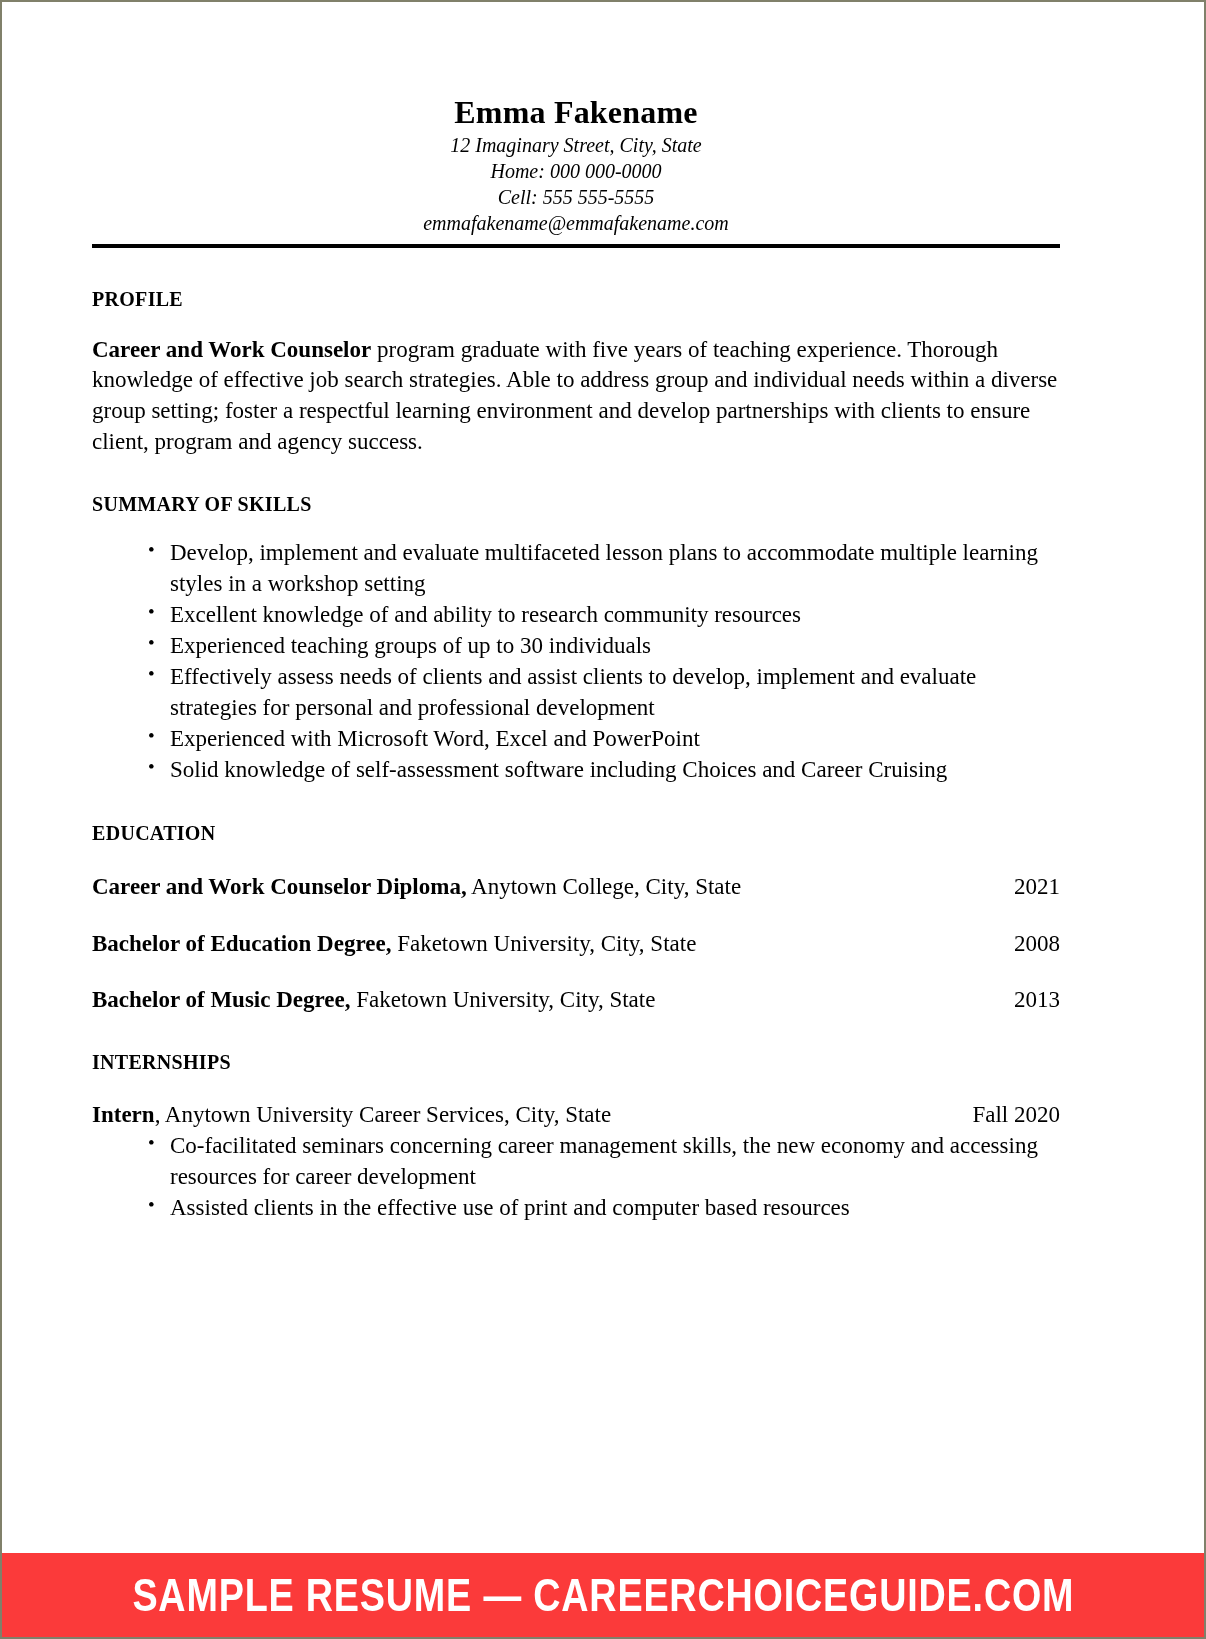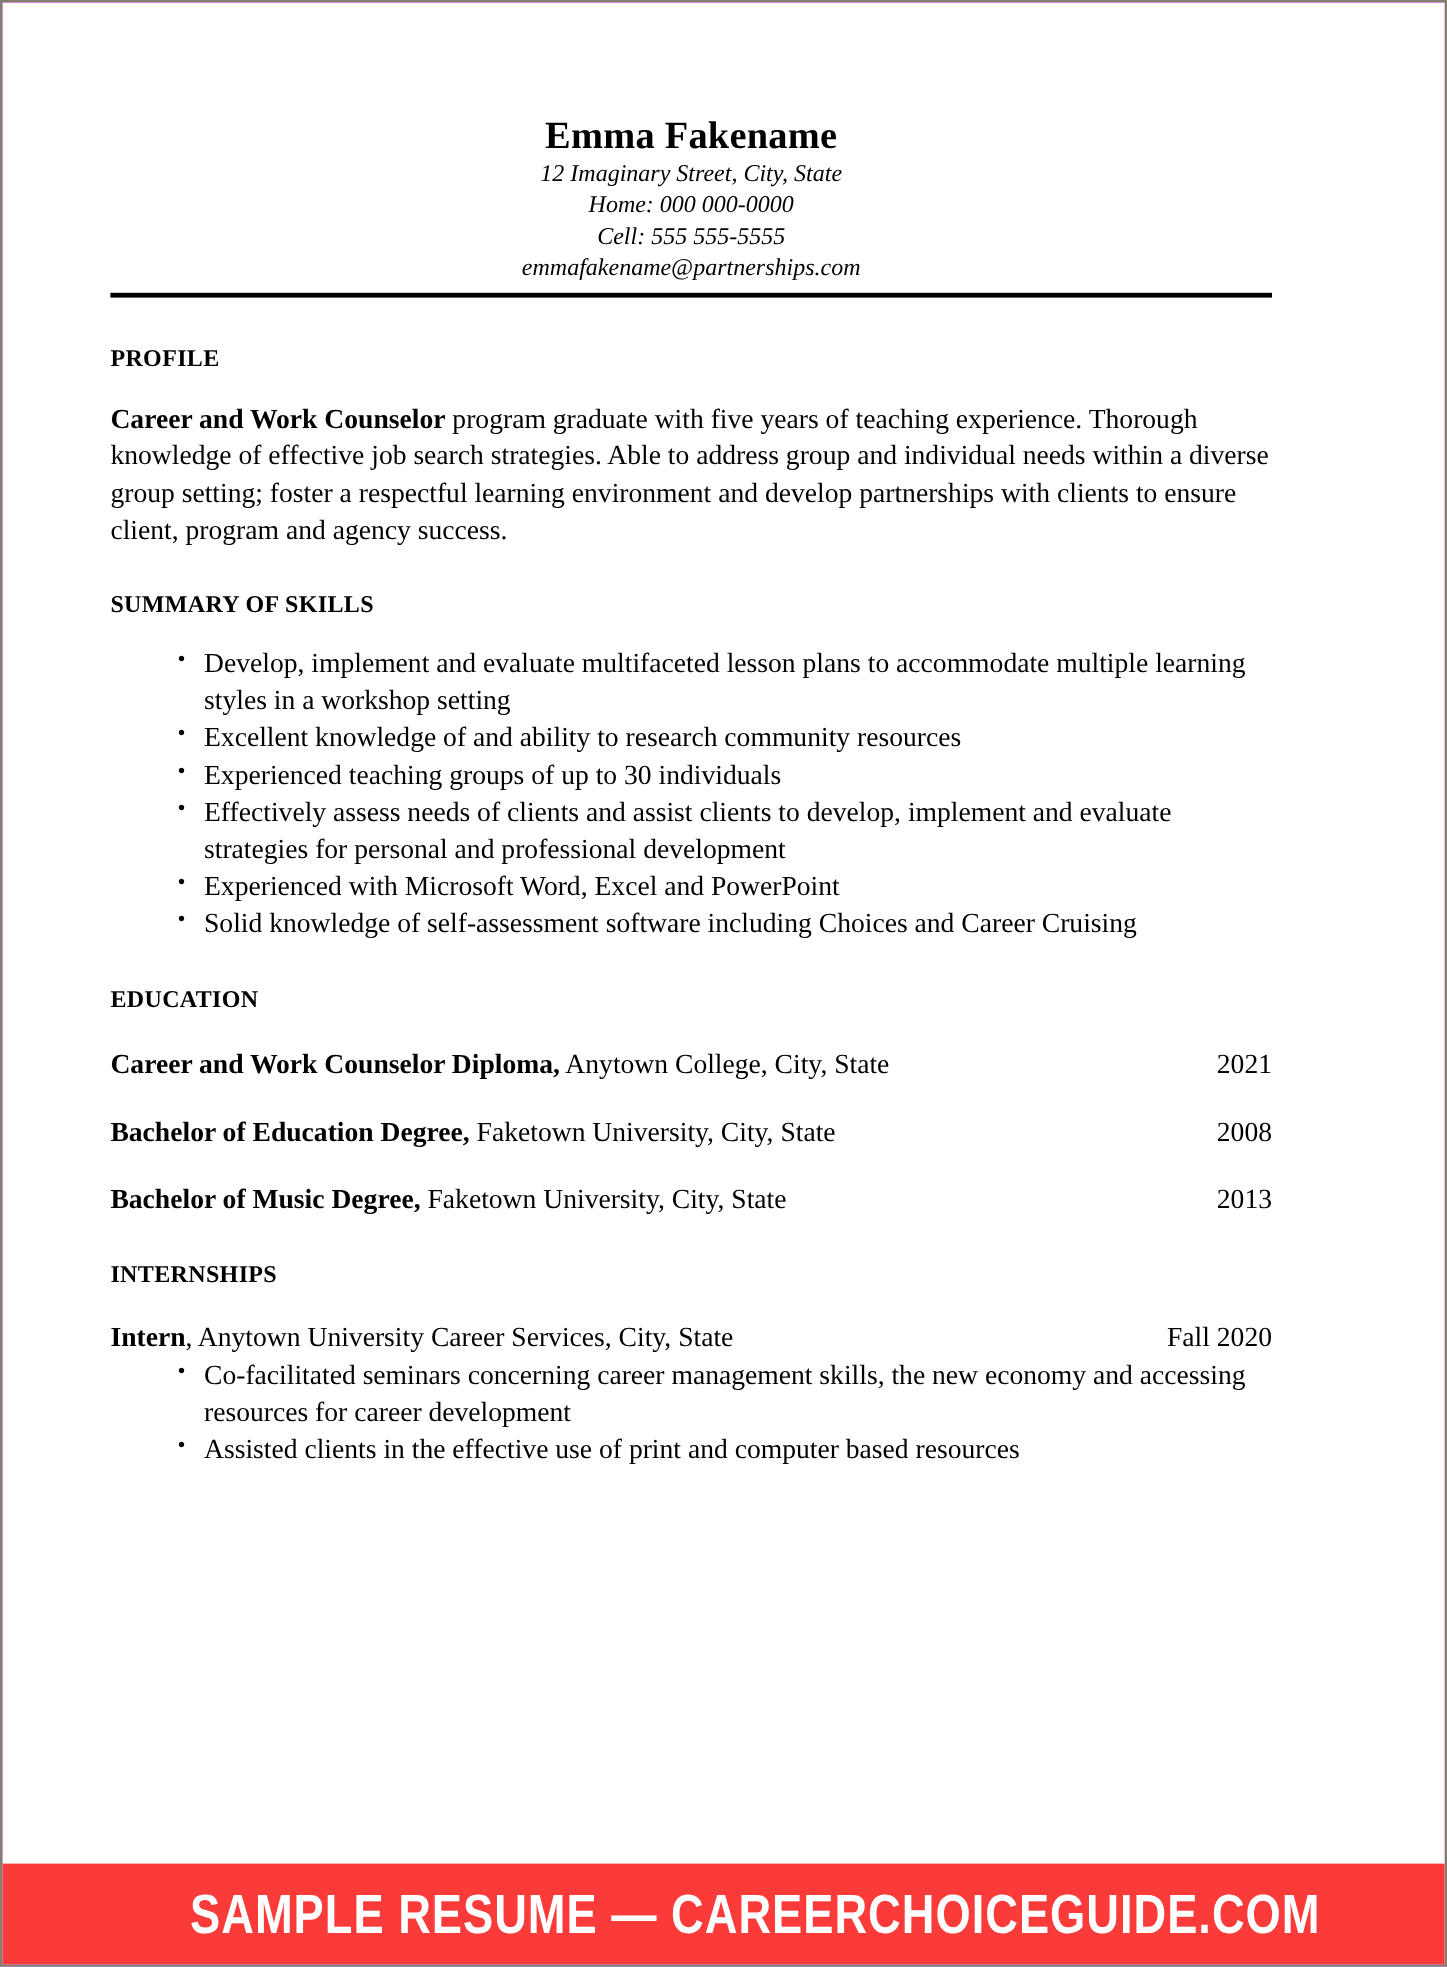--- a/index.html
+++ b/index.html
@@ -9,21 +9,21 @@
   }
   body {
     font-family: "Liberation Serif", "DejaVu Serif", serif;
     color: #000000;
   }
   .page {
     position: relative;
     width: 1206px;
     height: 1639px;
     box-sizing: border-box;
-    background: #d946ef;
+    background: #0f766e;
     border: 2px solid #80806a;
     overflow: hidden;
   }
   .sheet {
     position: absolute;
     left: 0;
     top: 0;
     right: 0;
     bottom: 0;
     background: #ffffff;
@@ -137,21 +137,21 @@
   
   .footer-banner {
     position: absolute;
     left: 0;
     right: 0;
     bottom: 0;
     height: 84px;
     background: #fb3a3a;
     display: flex;
     align-items: center;
-    justify-content: flex-end;
+    justify-content: center;
   }
   .footer-text {
     color: #ffffff;
     font-family: "Liberation Sans", "DejaVu Sans", sans-serif;
     font-weight: bold;
     font-size: 46px;
     letter-spacing: 1px;
     transform: scaleX(0.82);
     transform-origin: center;
     white-space: nowrap;
@@ -162,21 +162,21 @@
 
 <div class="page">
   <div class="sheet">
     <div class="content">
 
       <div class="header">
         <div class="name">Emma Fakename</div>
         <div class="contact-line">12 Imaginary Street, City, State</div>
         <div class="contact-line">Home: 000 000-0000</div>
         <div class="contact-line">Cell: 555 555-5555</div>
-        <div class="contact-line">emmafakename@partnerships.com</div>
+        <div class="contact-line">emmafakename@emmafakename.com</div>
       </div>
       <div class="header-rule"></div>
 
       <div class="section-heading profile-heading">PROFILE</div>
       <p class="body-para"><span class="lead">Career and Work Counselor</span><span> program graduate with five years of teaching experience. Thorough knowledge of effective job search strategies. Able to address group and individual needs within a diverse group setting; foster a respectful learning environment and develop partnerships with clients to ensure client, program and agency success.</span></p>
 
       <div class="section-heading">SUMMARY OF SKILLS</div>
       <ul class="bullets">
         <li>Develop, implement and evaluate multifaceted lesson plans to accommodate multiple learning styles in a workshop setting</li>
         <li>Excellent knowledge of and ability to research community resources</li>

